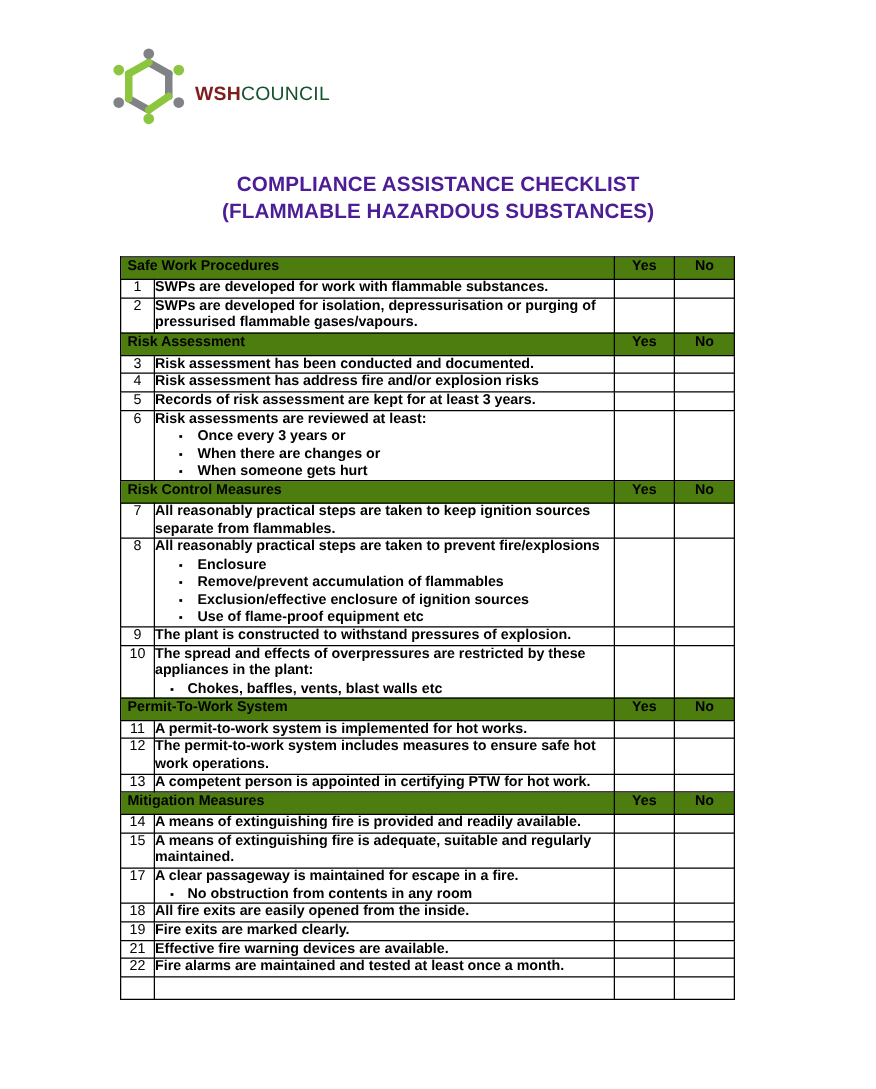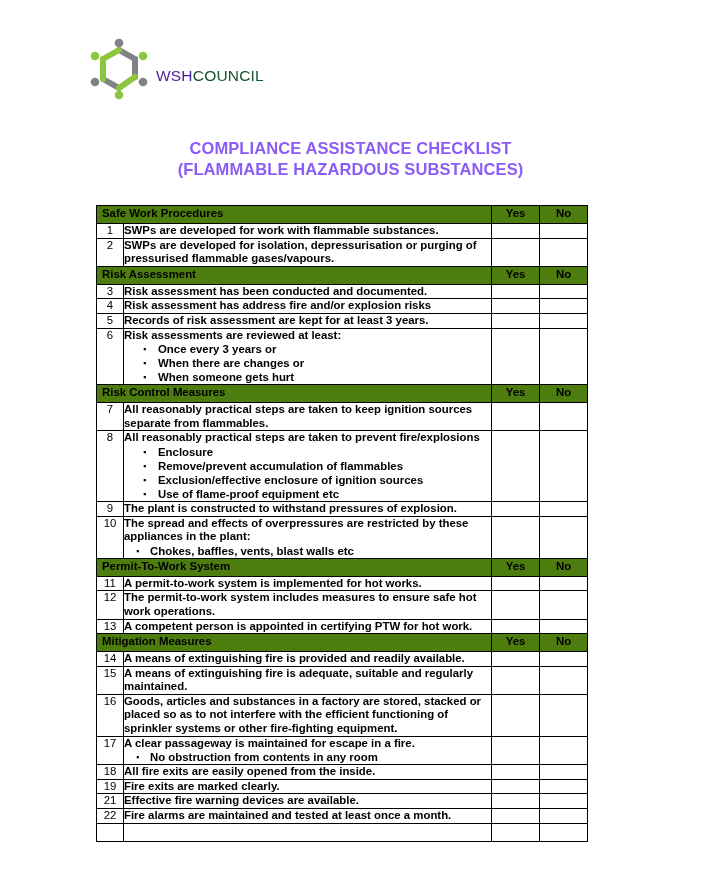--- a/index.html
+++ b/index.html
@@ -36,42 +36,42 @@
     display: block;
   }
   .logo-word {
     font-size: 15.5px;
     letter-spacing: 0.2px;
     line-height: 1;
     white-space: nowrap;
     padding-top: 14px;
   }
   .logo-word .wsh {
-    font-weight: normal;
-    color: #4c1d95;
+    font-weight: bold;
+    color: #7f1d1d;
   }
   .logo-word .council {
     font-weight: normal;
     color: #14532d;
   }
 
   
   .title-block {
     position: absolute;
     left: 0;
     top: 138px;
     width: 701px;
     text-align: center;
   }
   .title-line {
     font-size: 16.5px;
     font-weight: bold;
     letter-spacing: 0.1px;
     line-height: 21px;
-    color: #8b5cf6;
+    color: #4c1d95;
   }
 
   
   .table-wrap {
     position: absolute;
     left: 96px;
     top: 205px;
     width: 491px;
   }
   table.checklist {
@@ -341,28 +341,20 @@
           </tr>
           <tr>
             <td class="num">15</td>
             <td class="text">
               <span class="line">A means of extinguishing fire is adequate, suitable and regularly maintained.</span>
             </td>
             <td class="mark"></td>
             <td class="mark"></td>
           </tr>
           <tr>
-            <td class="num">16</td>
-            <td class="text">
-              <span class="line">Goods, articles and substances in a factory are stored, stacked or placed so as to not interfere with the efficient functioning of sprinkler systems or other fire-fighting equipment.</span>
-            </td>
-            <td class="mark"></td>
-            <td class="mark"></td>
-          </tr>
-          <tr>
             <td class="num">17</td>
             <td class="text">
               <span class="line">A clear passageway is maintained for escape in a fire.</span>
               <ul class="sublist indent-sm">
                 <li><span class="bullet">▪</span><span>No obstruction from contents in any room</span></li>
               </ul>
             </td>
             <td class="mark"></td>
             <td class="mark"></td>
           </tr>

